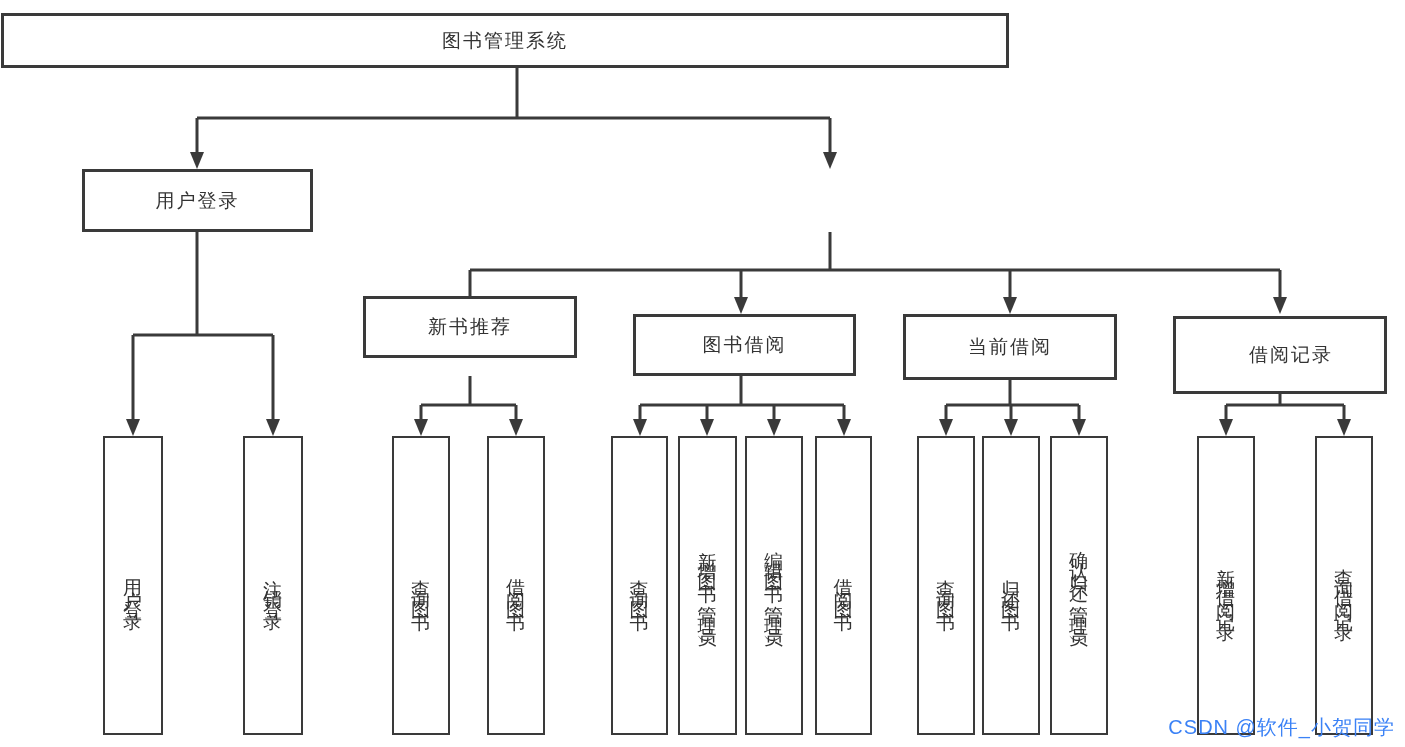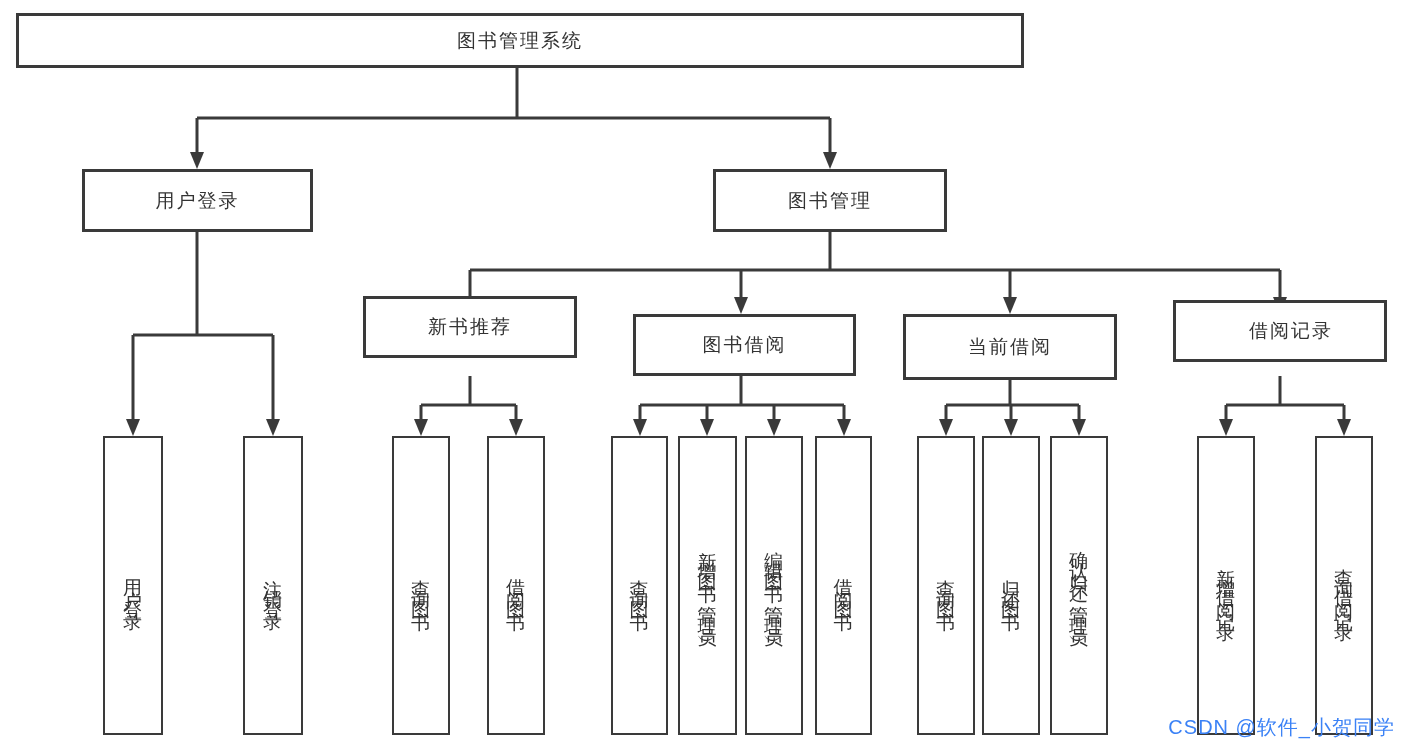--- a/index.html
+++ b/index.html
@@ -97,41 +97,38 @@
       <path d="M767 419 L781 419 L774 436 Z"></path>
       <path d="M837 419 L851 419 L844 436 Z"></path>
       <path d="M939 419 L953 419 L946 436 Z"></path>
       <path d="M1004 419 L1018 419 L1011 436 Z"></path>
       <path d="M1072 419 L1086 419 L1079 436 Z"></path>
       <path d="M1219 419 L1233 419 L1226 436 Z"></path>
       <path d="M1337 419 L1351 419 L1344 436 Z"></path>
     </g>
   </svg>
 
-  <div class="box" style="left:16px; top:13px; width:1008px; height:55px;">
+  <div class="box" style="left:1px; top:13px; width:1008px; height:55px;">
     <span class="hlabel">图书管理系统</span>
   </div>
 
   <div class="box" style="left:82px; top:169px; width:231px; height:63px;">
     <span class="hlabel">用户登录</span>
-  </div>
-  <div class="box" style="left:713px; top:169px; width:234px; height:63px;">
-    <span class="hlabel">图书管理</span>
   </div>
 
   <div class="box" style="left:363px; top:296px; width:214px; height:62px;text-align:right;">
     <span class="hlabel">新书推荐</span>
   </div>
   <div class="box" style="left:633px; top:314px; width:223px; height:62px;">
     <span class="hlabel">图书借阅</span>
   </div>
   <div class="box" style="left:903px; top:314px; width:214px; height:66px;">
     <span class="hlabel">当前借阅</span>
   </div>
-  <div class="box" style="left:1173px; top:300px; width:214px; height:62px;padding-left:22px;">
+  <div class="box" style="left:1173px; top:316px; width:214px; height:78px;padding-left:22px;">
     <span class="hlabel">借阅记录</span>
   </div>
 
   <div class="box leaf" style="left:103px; top:436px; width:60px; height:299px;">
     <span class="vtext">用户登录</span>
   </div>
   <div class="box leaf" style="left:243px; top:436px; width:60px; height:299px;">
     <span class="vtext">注销登录</span>
   </div>
 

